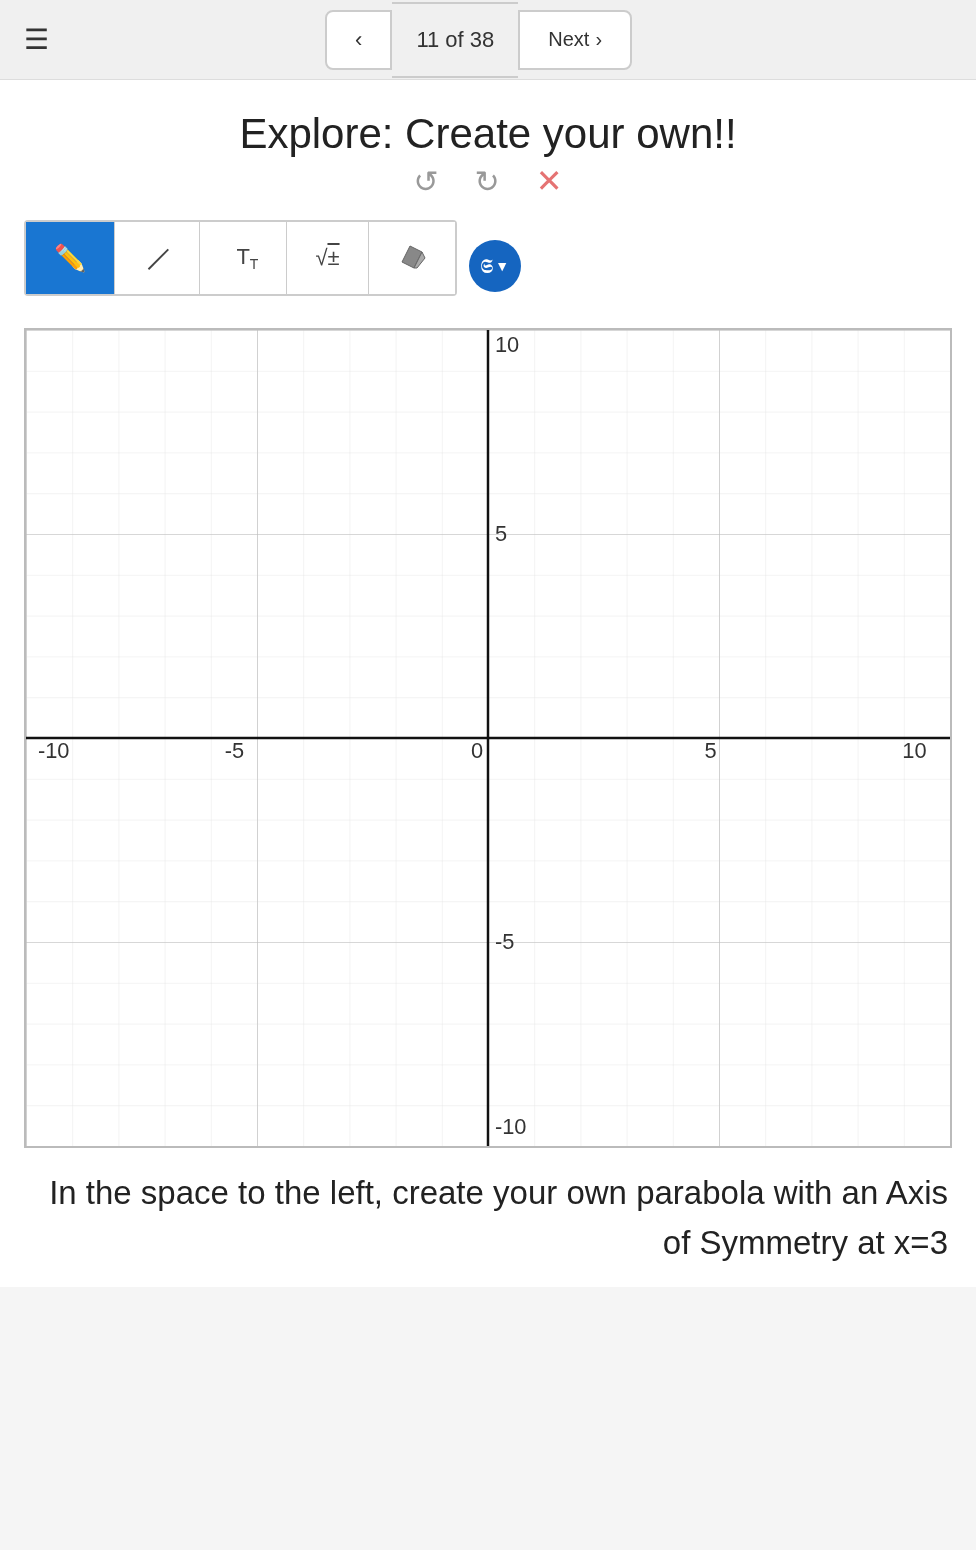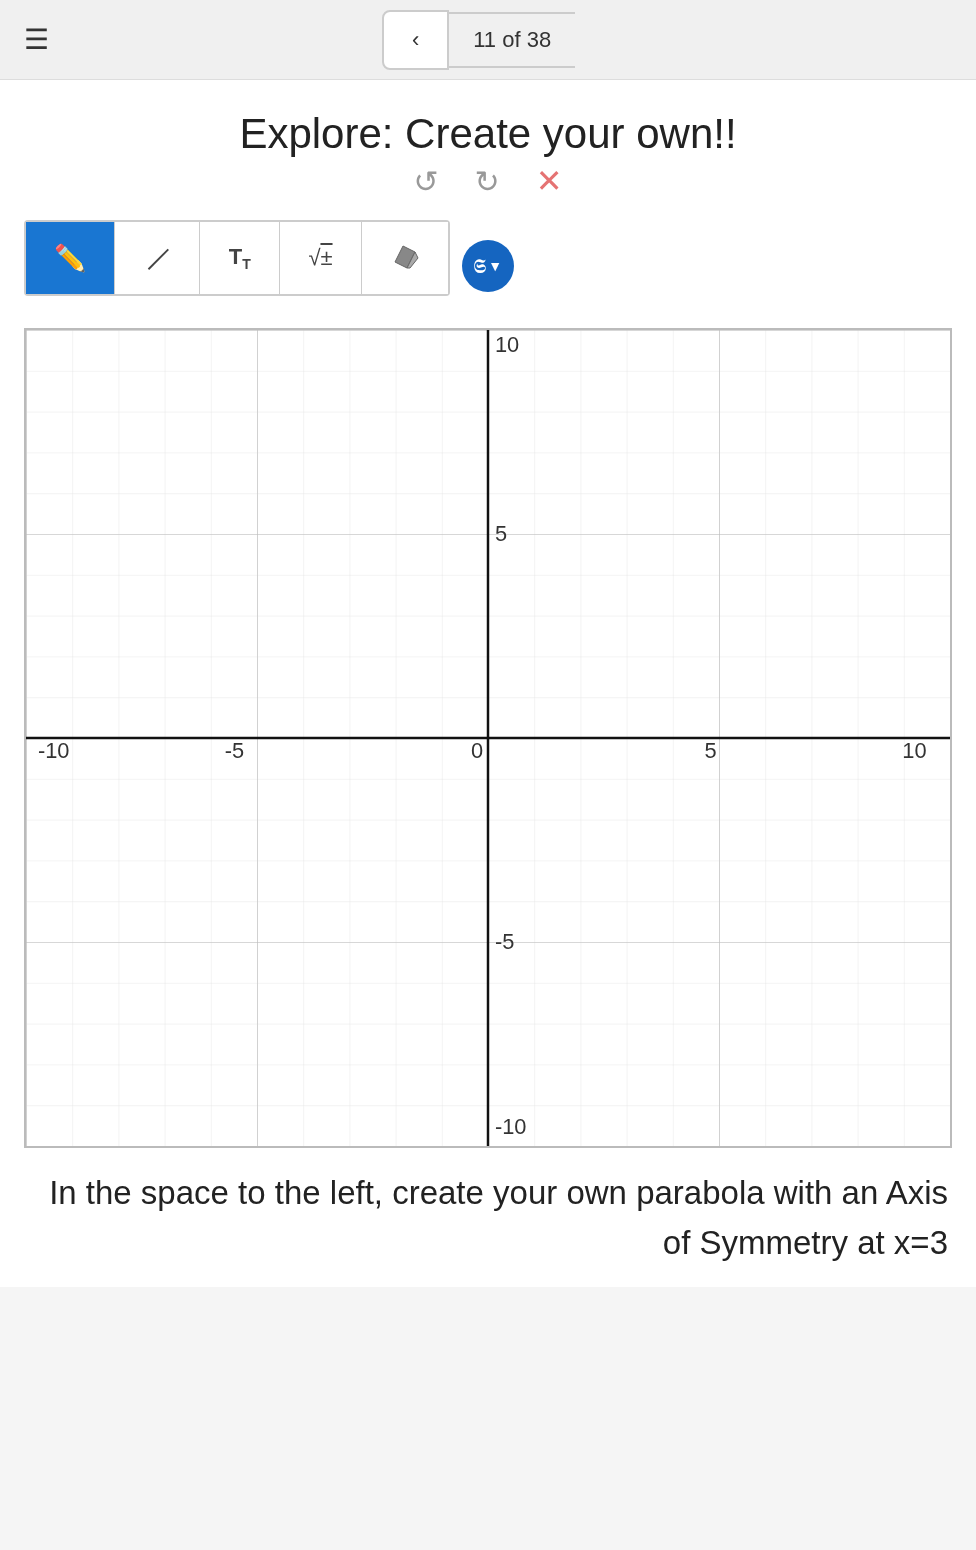--- a/index.html
+++ b/index.html
@@ -51,21 +51,21 @@
       display: flex;
       align-items: center;
       gap: 6px;
       font-size: 20px;
       font-weight: 500;
     }
     .page-indicator {
       font-size: 22px;
       color: #333;
       padding: 0 24px;
-      height: 56px;
+      height: 76px;
       display: flex;
       align-items: center;
       border-top: 2px solid #ccc;
       border-bottom: 2px solid #ccc;
     }
     .spacer { width: 60px; }
 
     
     .main-content {
       background: #fff;
@@ -181,20 +181,24 @@
 
 <div class="top-nav">
   <button class="menu-btn">
     <span>☰</span>
   </button>
   <div class="nav-center">
     <button class="prev-btn">
       <span>‹</span>
     </button>
     <div class="page-indicator">11 of 38</div>
+    <button class="next-btn">
+      <span>Next</span>
+      <span>›</span>
+    </button>
   </div>
   <div class="spacer"></div>
 </div>
 
 <div class="main-content">
 
   <h1 class="page-title">Explore: Create your own!!</h1>
 
   <div class="action-toolbar">
     <button class="action-btn">
@@ -210,21 +214,21 @@
 
   <div style="display:flex; align-items:center; margin-bottom:16px;">
     <div class="draw-toolbar">
       <button class="tool-btn active">
         <span>✏️</span>
       </button>
       <button class="tool-btn">
         <span style="font-size:28px;display:inline-block;transform:rotate(-45deg);font-weight:300;">—</span>
       </button>
       <button class="tool-btn">
-        <span style="font-size:22px;font-weight:700;">T<sub style="font-size:14px;">T</sub></span>
+        <span style="font-size:22px;font-weight:400;margin-left:8px;">T<sub style="font-size:14px;">T</sub></span>
       </button>
       <button class="tool-btn">
         <span style="font-size:22px;">√<span style="text-decoration:overline;">±</span></span>
       </button>
       <button class="tool-btn">
         <span>
           <svg width="30" height="30" viewBox="0 0 30 30">
             <polygon points="5,22 13,6 25,12 17,28" fill="#888" stroke="#666" stroke-width="1"></polygon>
             <polygon points="17,28 25,12 28,18 20,28" fill="#aaa" stroke="#666" stroke-width="1"></polygon>
           </svg>

